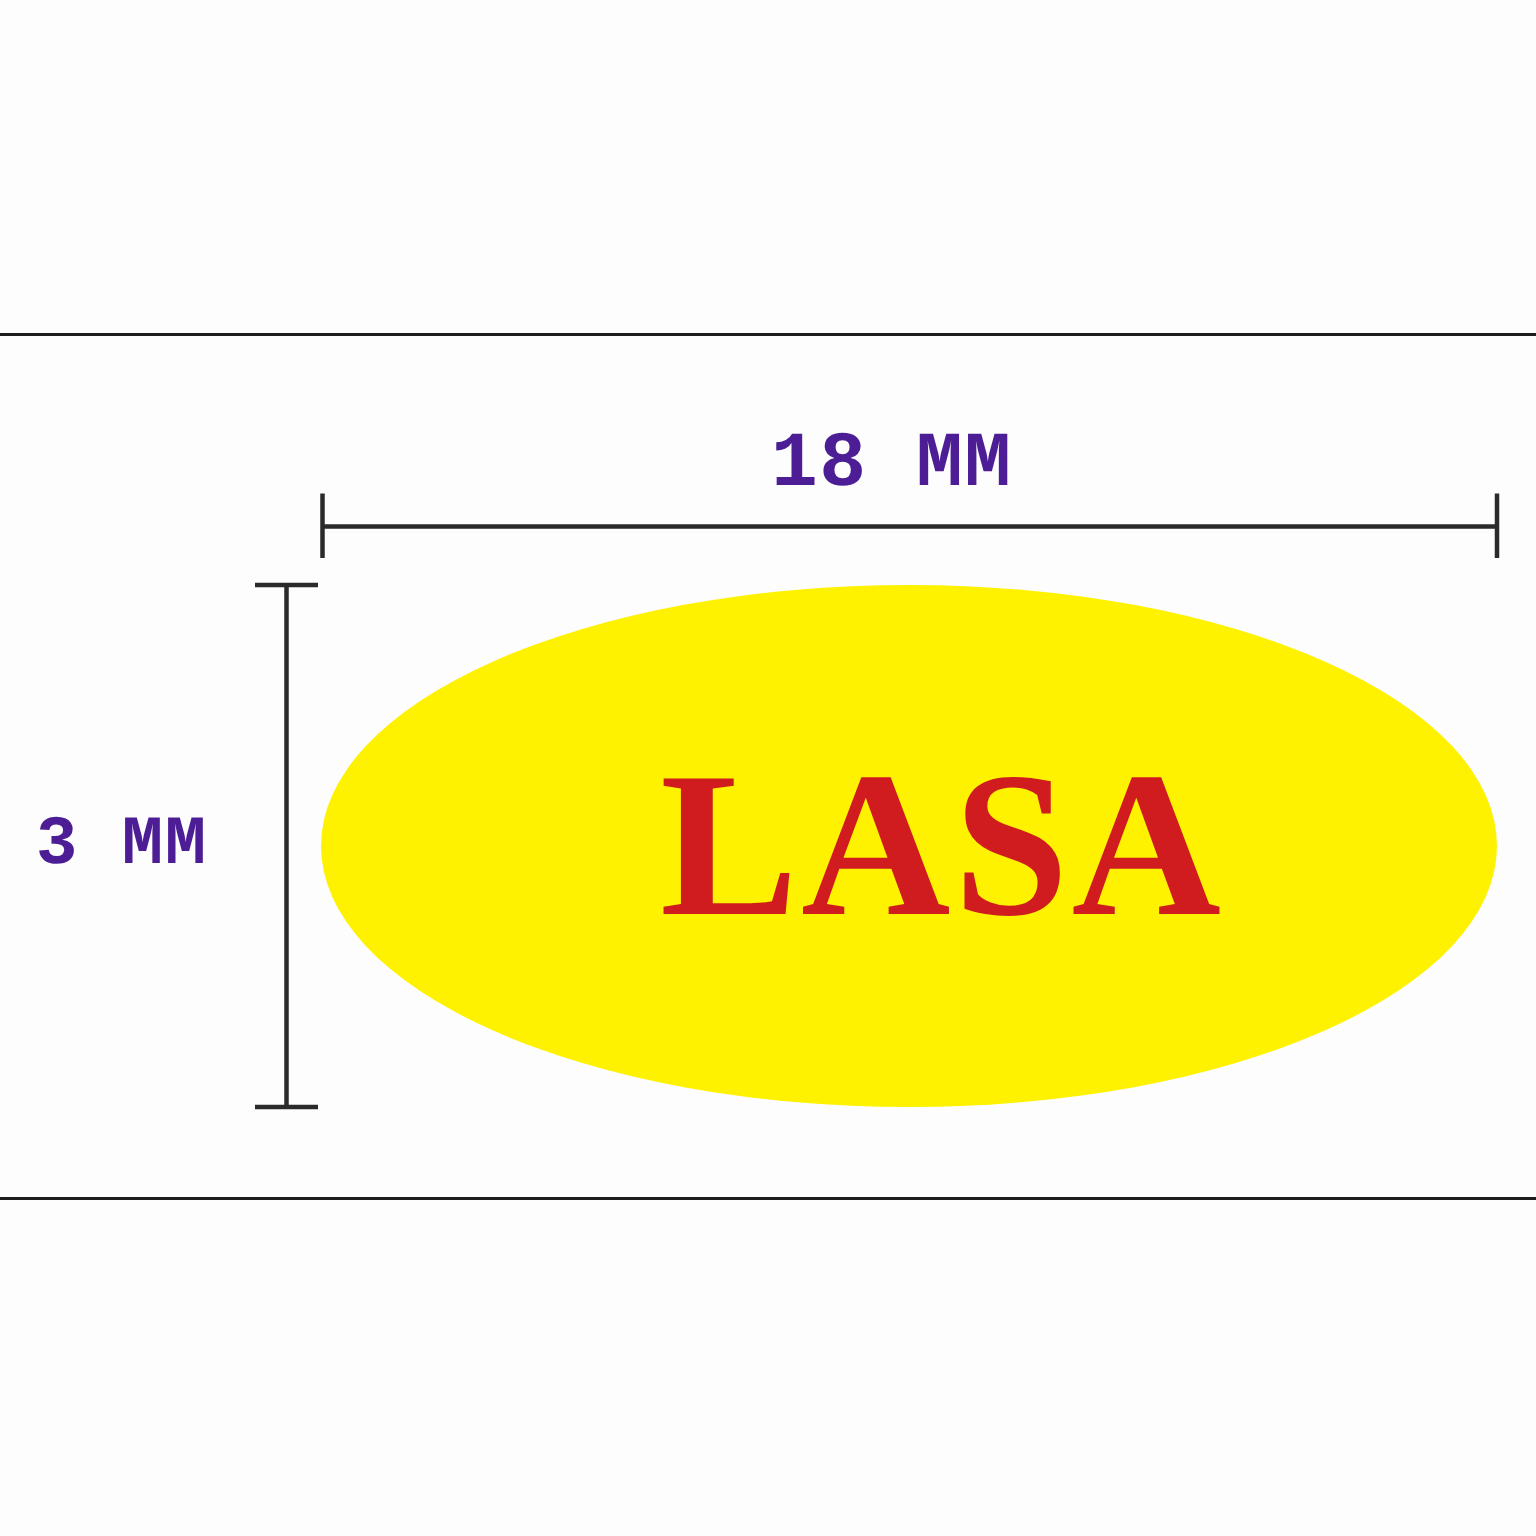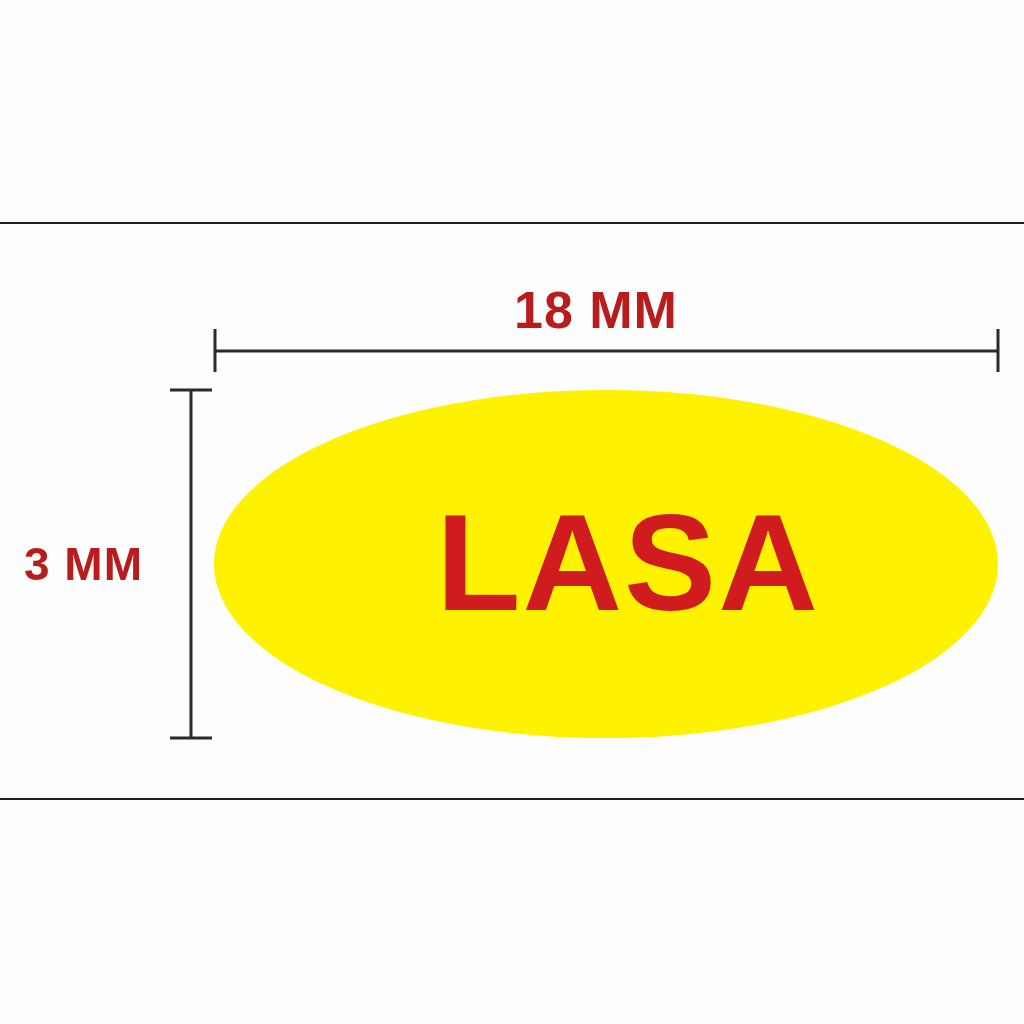--- a/index.html
+++ b/index.html
@@ -1,23 +1,23 @@
 <!DOCTYPE html>
 <html><head>
 <meta charset="utf-8">
 <style>
   html, body { margin:0; padding:0; }
   body { width:1024px; height:1024px; background:#fdfdfd; position:relative; overflow:hidden; font-family:"Liberation Sans", sans-serif; }
   .band { position:absolute; left:0; top:222px; width:1024px; height:578px; border-top:2px solid #1e1e1e; border-bottom:2px solid #1e1e1e; box-sizing:border-box; background:#fdfdfd; }
-  .label { position:absolute; font-weight:bold; color:#b91c1c; font-family:Liberation Sans, sans-serif; }
+  .label { position:absolute; font-weight:bold; color:#4c1d95; font-family:Liberation Mono, monospace; }
   .w-label { left:514px; top:280px; font-size:52px; letter-spacing:1px; }
   .h-label { left:24px; top:537px; font-size:46px; letter-spacing:1px; }
   svg.dim { position:absolute; left:0; top:0; }
   .oval { position:absolute; left:214px; top:390px; width:784px; height:348px; border-radius:50%; background:#fef200; display:flex; align-items:center; justify-content:center; }
-  .oval-text { color:#d01c1f; font-weight:bold; font-size:138px; font-family:Liberation Sans, sans-serif; letter-spacing:2px; margin-top:-4px;margin-left:44px; }
+  .oval-text { color:#d01c1f; font-weight:bold; font-size:138px; font-family:Liberation Serif, serif; letter-spacing:2px; margin-top:-4px;margin-left:44px; }
 </style>
 </head>
 <body>
 
 <div class="band"></div>
 
 <svg class="dim" width="1024" height="1024">
 
   <line x1="215" y1="351" x2="998" y2="351" stroke="#2a2a2a" stroke-width="3"></line>
   <line x1="215" y1="329" x2="215" y2="372" stroke="#2a2a2a" stroke-width="3"></line>

